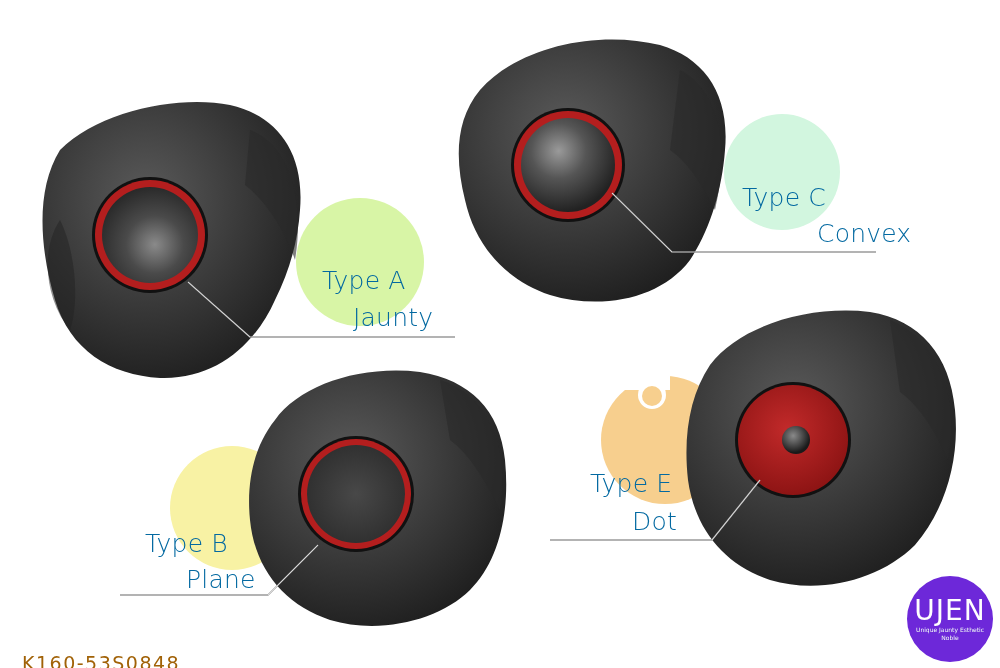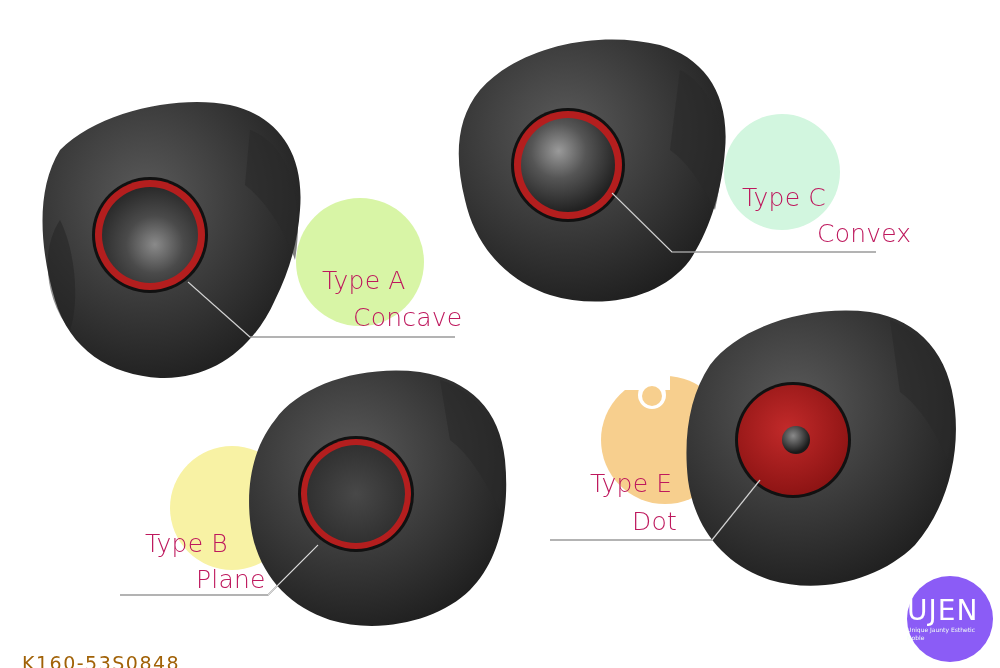--- a/index.html
+++ b/index.html
@@ -1,19 +1,19 @@
 <!DOCTYPE html>
 <html><head>
 <meta charset="utf-8">
 <style>
   html,body{margin:0;padding:0;background:#fff;}
   body{width:1000px;height:668px;position:relative;overflow:hidden;font-family:"DejaVu Sans","Liberation Sans",sans-serif;}
-  .label{position:absolute;font-family:"DejaVu Sans",sans-serif;font-size:25px;color:#be185d;letter-spacing:0.2px;white-space:nowrap;font-weight:300;}
+  .label{position:absolute;font-family:"DejaVu Sans",sans-serif;font-size:25px;color:#0369a1;letter-spacing:0.2px;white-space:nowrap;font-weight:300;}
   .code{position:absolute;left:22px;top:624px;font-size:19px;color:#a16207;letter-spacing:1.5px;font-family:"DejaVu Sans",sans-serif;margin-top:28px;}
-  .logo{position:absolute;left:907px;top:576px;width:86px;height:86px;border-radius:50%;background:#8b5cf6;color:#fff;text-align:left;}
+  .logo{position:absolute;left:907px;top:576px;width:86px;height:86px;border-radius:50%;background:#6d28d9;color:#fff;text-align:center;}
   .logo .big{font-family:"DejaVu Sans",sans-serif;font-size:28px;letter-spacing:1px;margin-top:20px;line-height:30px;}
   .logo .small{font-size:6px;line-height:8px;color:#f2fff5;}
   svg{position:absolute;left:0;top:0;}
 </style>
 </head>
 <body>
 
 <svg width="1000" height="668" viewBox="0 0 1000 668">
   <defs>
     <radialGradient id="bodyGrad" cx="40%" cy="35%" r="70%">
@@ -96,27 +96,27 @@
   </g>
   <g stroke="#e6e6e6" stroke-width="1" fill="none" opacity="0.8">
     <polyline points="188,282 250,337"></polyline>
     <polyline points="612,193 672,252"></polyline>
     <polyline points="318,545 268,595"></polyline>
     <polyline points="760,480 712,540"></polyline>
   </g>
 </svg>
 
 <div class="label" style="left:322px;top:266px;">Type A</div>
-<div class="label" style="left:353px;top:303px;">Concave</div>
+<div class="label" style="left:353px;top:303px;">Jaunty</div>
 
 <div class="label" style="left:742px;top:183px;">Type C</div>
 <div class="label" style="left:777px;top:219px;margin-left:40px;">Convex</div>
 
 <div class="label" style="left:145px;top:529px;text-align:center;">Type B</div>
-<div class="label" style="left:196px;top:565px;">Plane</div>
+<div class="label" style="left:186px;top:565px;">Plane</div>
 
 <div class="label" style="left:590px;top:469px;">Type E</div>
 <div class="label" style="left:632px;top:507px;">Dot</div>
 
 <div class="code">K160-53S0848</div>
 
 <div class="logo">
   <div class="big">UJEN</div>
   <div class="small">Unique Jaunty Esthetic Noble</div>
 </div>

